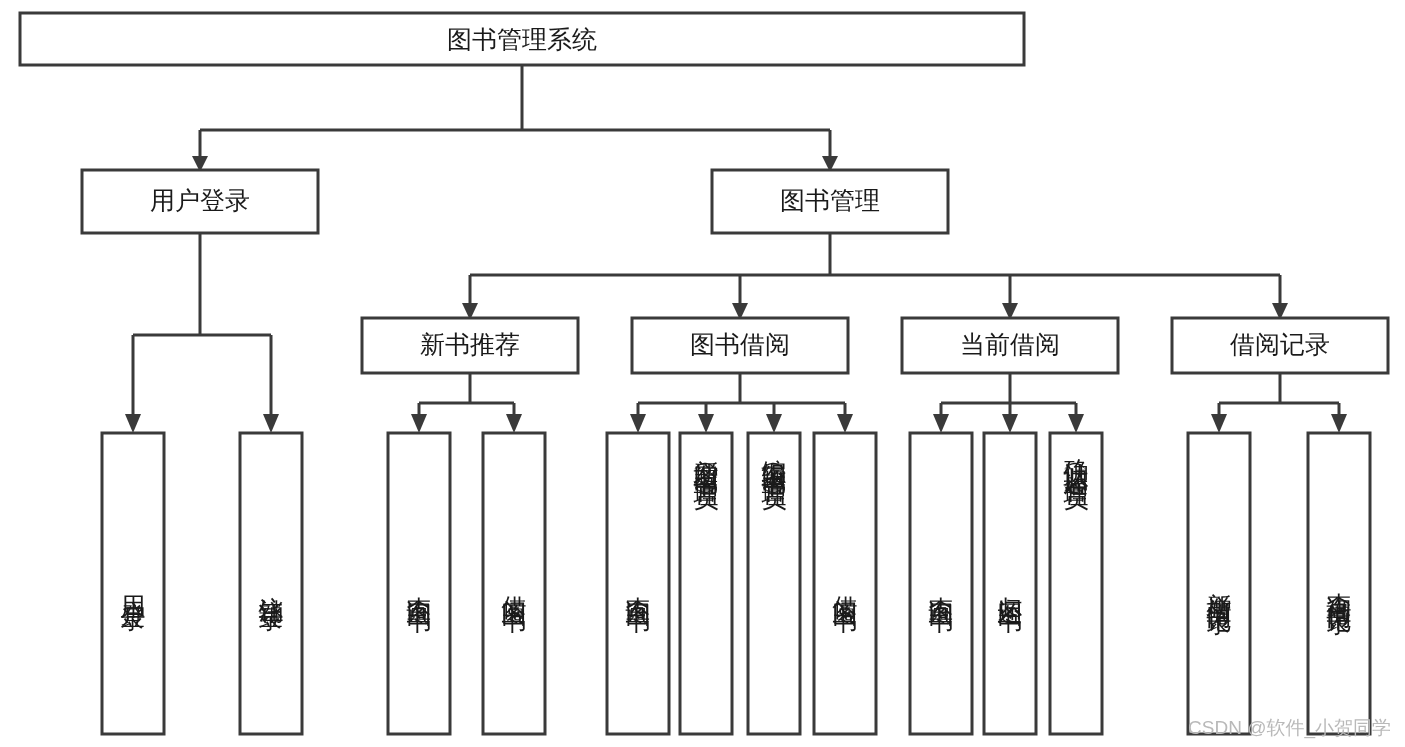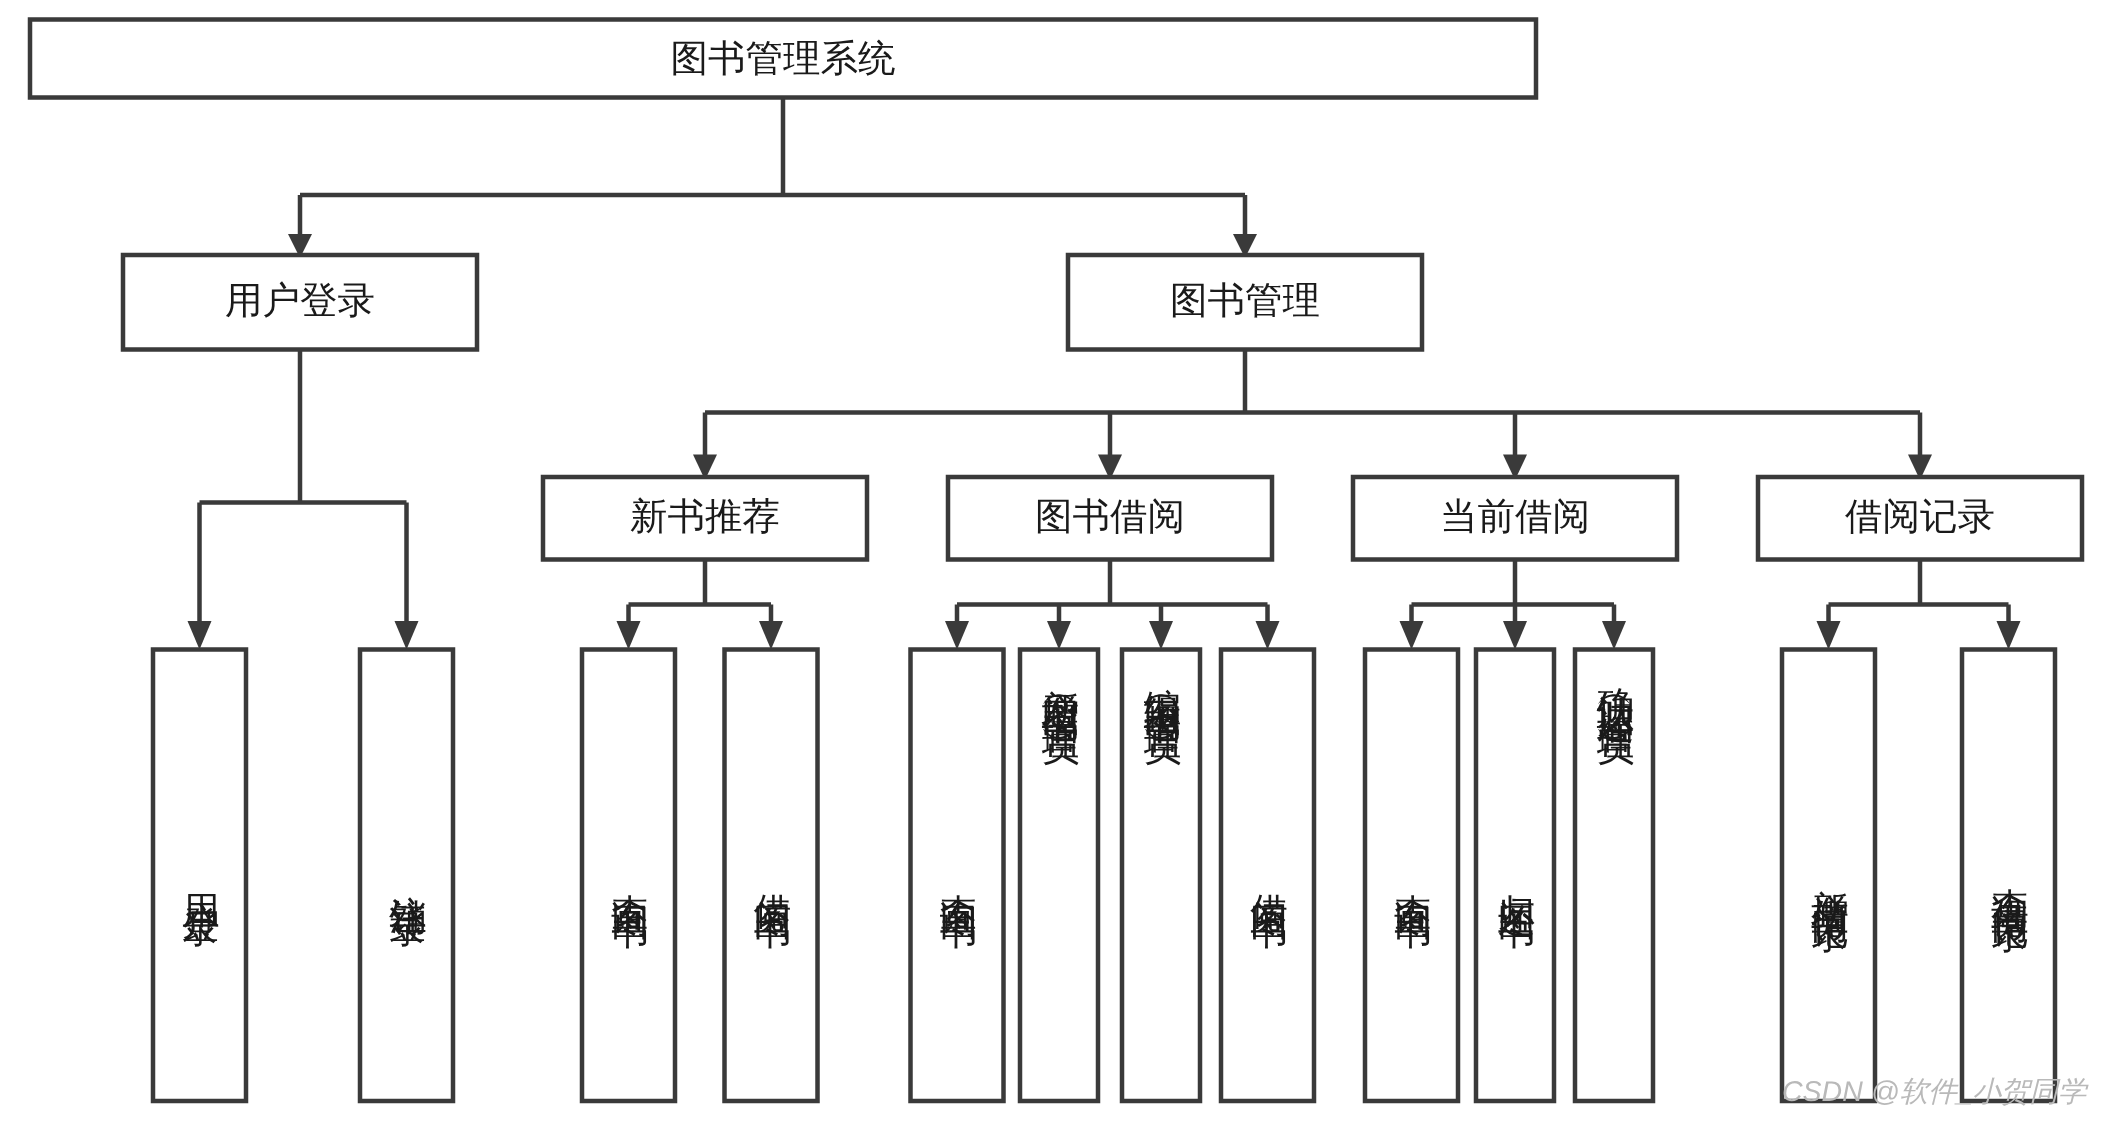--- a/index.html
+++ b/index.html
@@ -52,21 +52,20 @@
   }
   .watermark {
     position: absolute;
     right: 14px;
     bottom: 6px;
     font-family: "Liberation Sans", "DejaVu Sans", sans-serif;
     font-size: 19px;
     color: #b9b9b9;
     white-space: nowrap;
     user-select: none;
-    font-style: italic;
   }
   .vtext-wrap {
     position: absolute;
     display: flex;
     align-items: center;
     justify-content: center;
     pointer-events: none;
   }
   .vtext {
     writing-mode: vertical-rl;

